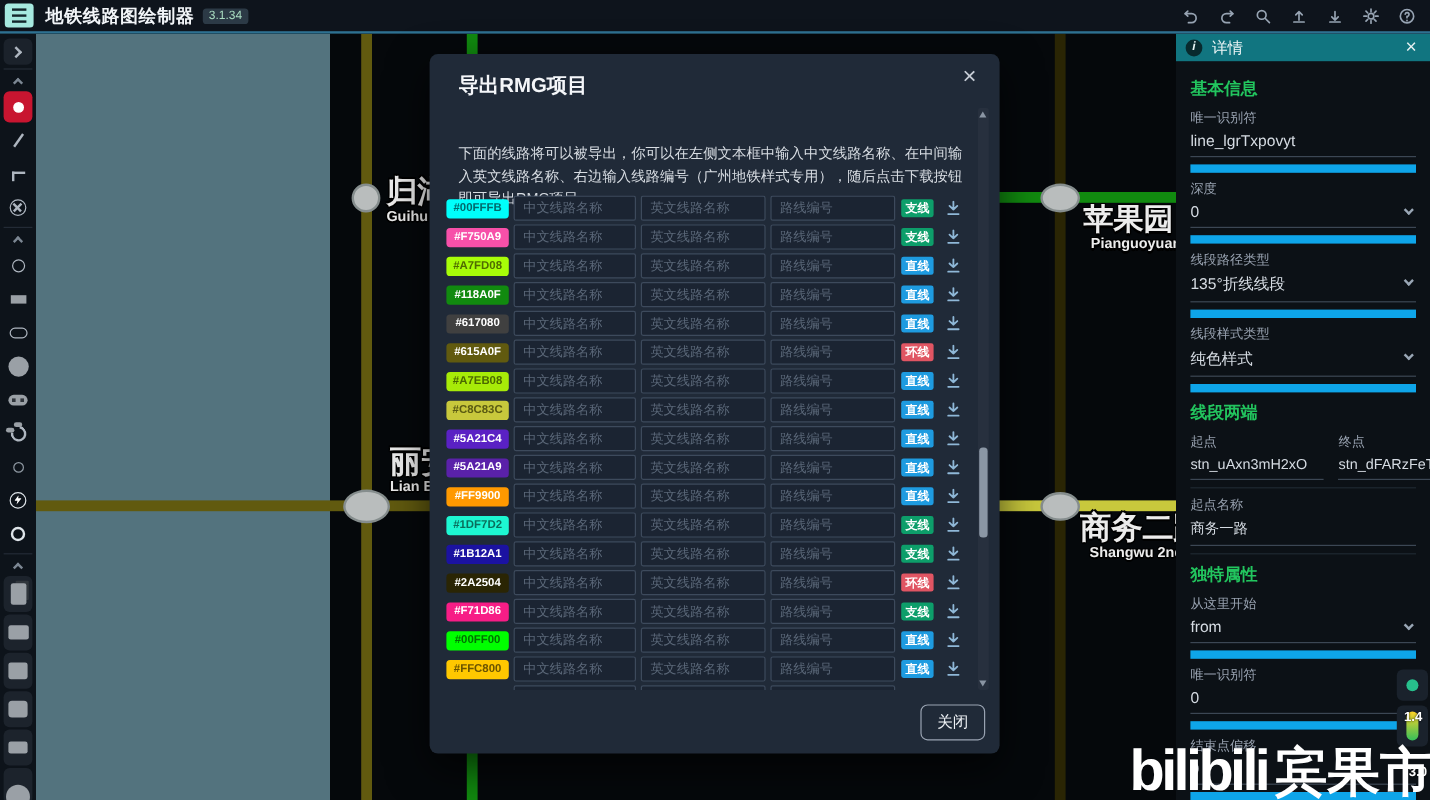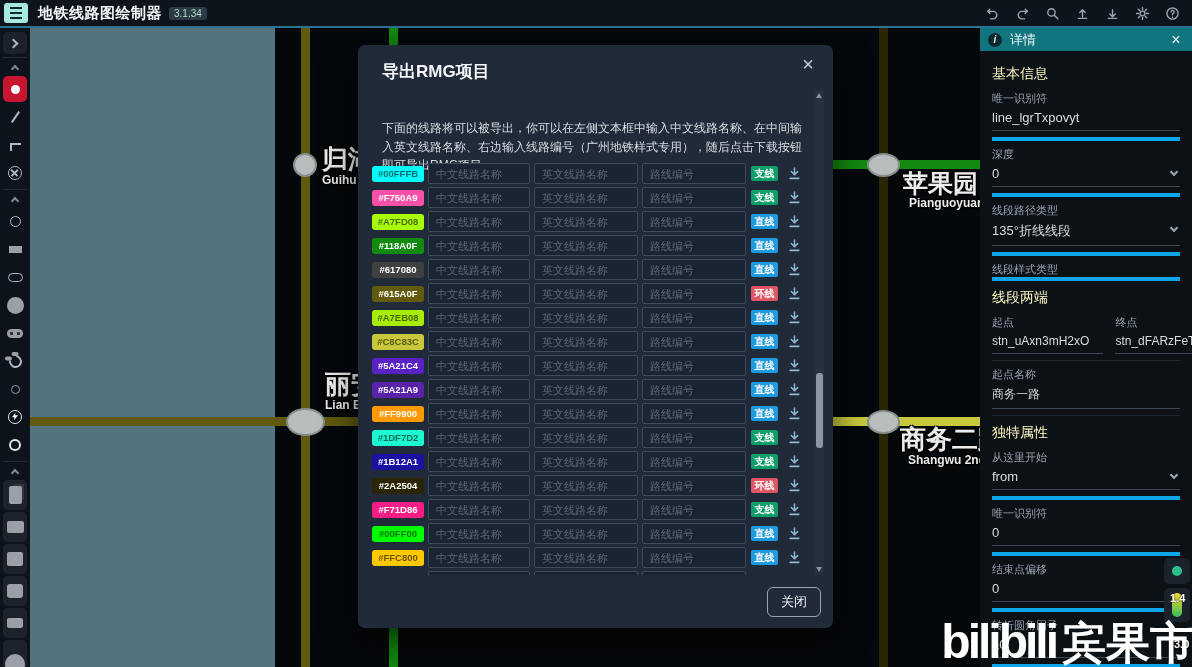--- a/index.html
+++ b/index.html
@@ -89,22 +89,22 @@
 
   
   #panel{position:absolute;left:980px;top:28px;width:212px;height:639px;background:#0c1116;z-index:8;}
   #panel-header{height:23px;background:#117580;display:flex;align-items:center;padding:0 8px;}
   .info-icon{width:14px;height:14px;border-radius:50%;background:#082a2e;color:#e8f6f6;font-size:10px;font-weight:bold;font-style:italic;display:flex;align-items:center;justify-content:center;}
   .info-icon::before{content:"i";}
   #panel-title{color:#eef6f6;font-size:13px;margin-left:8px;}
   .panel-close{margin-left:auto;color:#eaf2f2;font-size:16px;cursor:pointer;width:16px;text-align:center;}
   .panel-close::before{content:"×";}
   #panel-body{padding:6px 12px 0 12px;}
-  .p-heading{font-size:14px;font-weight:normal;color:#fef9c3;margin:8px 0 2px 0;}
-  .p-field{padding:6px 0 0 0;border-bottom:4px solid #0ea5e9;}
+  .p-heading{font-size:14px;font-weight:bold;color:#22c55e;margin:8px 0 2px 0;}
+  .p-field{padding:6px 0 0 0;border-bottom:7px solid #0ea5e9;}
   .p-label{font-size:11px;color:#98a2b0;}
   .p-value{position:relative;font-size:13px;color:#d5dbe2;padding:4px 14px 5px 0;border-bottom:1px solid #3c4754;margin-bottom:6px;cursor:pointer;min-height:17px;}
   .p-chevron{position:absolute;right:3px;top:7px;width:6px;height:6px;border-right:2px solid #9aa7b5;border-bottom:2px solid #9aa7b5;transform:rotate(45deg);}
   .p-pair{display:flex;gap:12px;border-bottom:1px solid #1f2831;}
   .p-pair .p-field{flex:1;border-bottom:none;}
   .p-pair .p-value{font-size:12px;}
 
   
   .mini-tile{position:absolute;width:26px;background:#1a222c;border-radius:5px;z-index:9;display:flex;align-items:center;justify-content:center;}
   #tile-dot{left:1164px;top:558px;height:26px;}
@@ -523,20 +523,21 @@
         <div class="p-field">
           <div class="p-label">深度</div>
           <div class="p-value">0<span class="p-chevron"></span></div>
         </div>
         <div class="p-field">
           <div class="p-label">线段路径类型</div>
           <div class="p-value">135°折线线段<span class="p-chevron"></span></div>
         </div>
         <div class="p-field">
           <div class="p-label">线段样式类型</div>
+          <div class="p-value">纯色样式<span class="p-chevron"></span></div>
         </div>
         <div class="p-heading">线段两端</div>
         <div class="p-pair">
           <div class="p-field half">
             <div class="p-label">起点</div>
             <div class="p-value">stn_uAxn3mH2xO</div>
           </div>
           <div class="p-field half">
             <div class="p-label">终点</div>
             <div class="p-value">stn_dFARzFeT1J</div>

